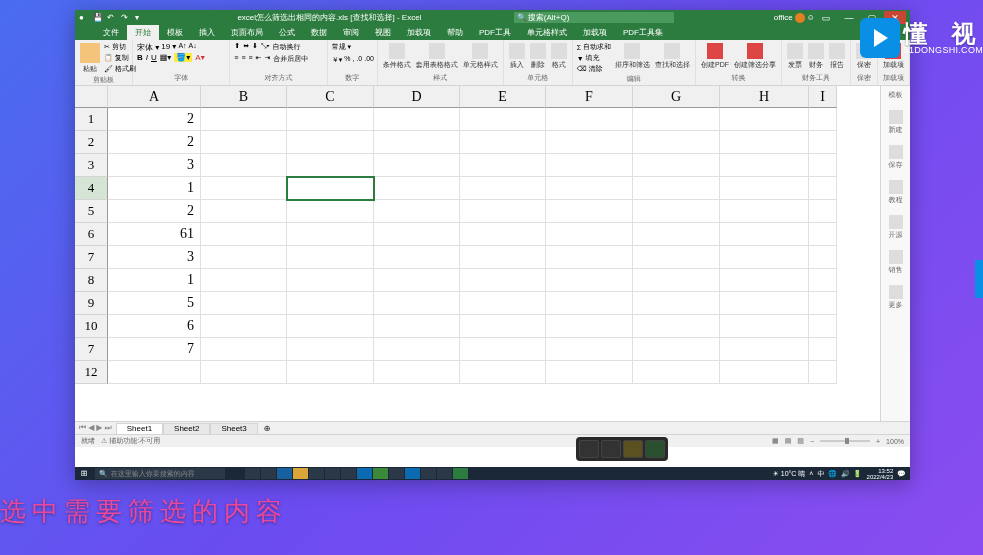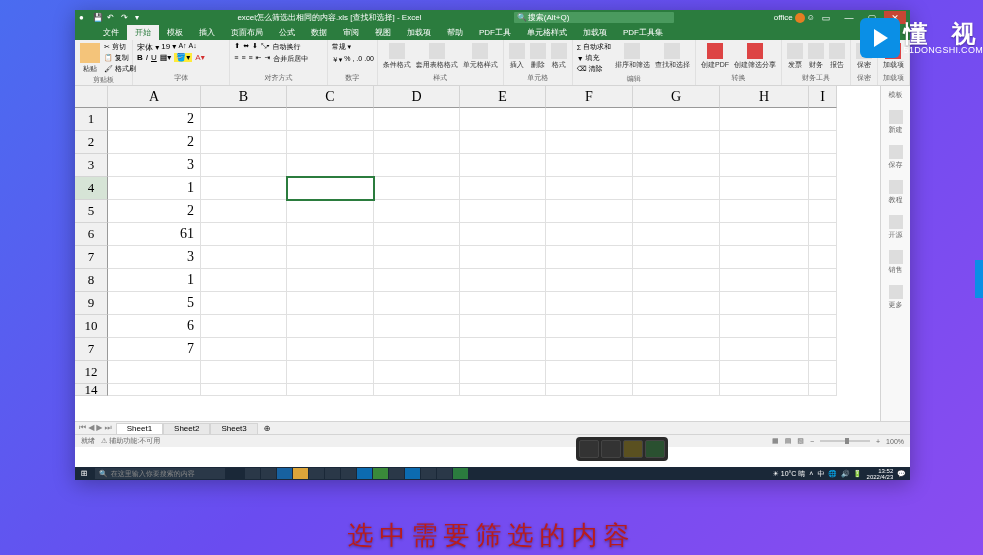--- a/index.html
+++ b/index.html
@@ -115,22 +115,22 @@
   background:#1a2838; display:flex; align-items:center;
 }
 .taskbar .start{ width:18px; height:13px; display:flex; align-items:center; justify-content:center; color:#fff; font-size:8px; }
 .taskbar .search-box{ width:130px; height:11px; background:#2a3848; margin-left:2px; display:flex; align-items:center; color:#888; font-size:7px; padding:0 4px; gap:3px; }
 .taskbar .tb-icons{ display:flex; gap:1px; margin-left:20px; }
 .taskbar .tb-icon{ width:15px; height:11px; background:#2a3848; }
 .taskbar .tray{ margin-left:auto; display:flex; align-items:center; gap:4px; color:#fff; font-size:7px; padding-right:4px; }
 .taskbar .clock{ display:flex; flex-direction:column; align-items:flex-end; line-height:1; font-size:6px; }
 
 .subtitle{
-  position:absolute; bottom:2px; left:0; right:0;
-  text-align:center; color:#b91c1c; font-size:26px;
+  position:absolute; bottom:26px; left:0; right:0;
+  color:#ec4899; font-size:26px;
   letter-spacing:6px; text-shadow:0 1px 3px rgba(0,0,0,.4);
 }
 .side-arrow{
   position:absolute; right:0; top:260px;
   width:8px; height:38px; background:#0a8fe6;
 }
 </style>
 </head>
 <body>
 
@@ -514,32 +514,20 @@
             <div class="cell" style="width: 93px;"></div>
             <div class="cell" style="width: 86px;"></div>
             <div class="cell" style="width: 87px;"></div>
             <div class="cell" style="width: 86px;"></div>
             <div class="cell" style="width: 86px;"></div>
             <div class="cell" style="width: 87px;"></div>
             <div class="cell" style="width: 87px;"></div>
             <div class="cell" style="width: 89px;"></div>
             <div class="cell" style="width: 28px;"></div>
           </div>
-          <div class="row" style="height: 12px;">
-            <div class="row-header">14</div>
-            <div class="cell" style="width: 93px;"></div>
-            <div class="cell" style="width: 86px;"></div>
-            <div class="cell" style="width: 87px;"></div>
-            <div class="cell" style="width: 86px;"></div>
-            <div class="cell" style="width: 86px;"></div>
-            <div class="cell" style="width: 87px;"></div>
-            <div class="cell" style="width: 87px;"></div>
-            <div class="cell" style="width: 89px;"></div>
-            <div class="cell" style="width: 28px;"></div>
-          </div>
         </div>
     </div>
     <div class="side-panel">
       <div style="font-size:7px">模板</div>
       <div id="side-items" style="display: flex; flex-direction: column; gap: 10px;">
           <div class="side-item">
             <div class="side-icon"></div>
             <div style="font-size: 7px;">新建</div>
           </div>
           <div class="side-item">

